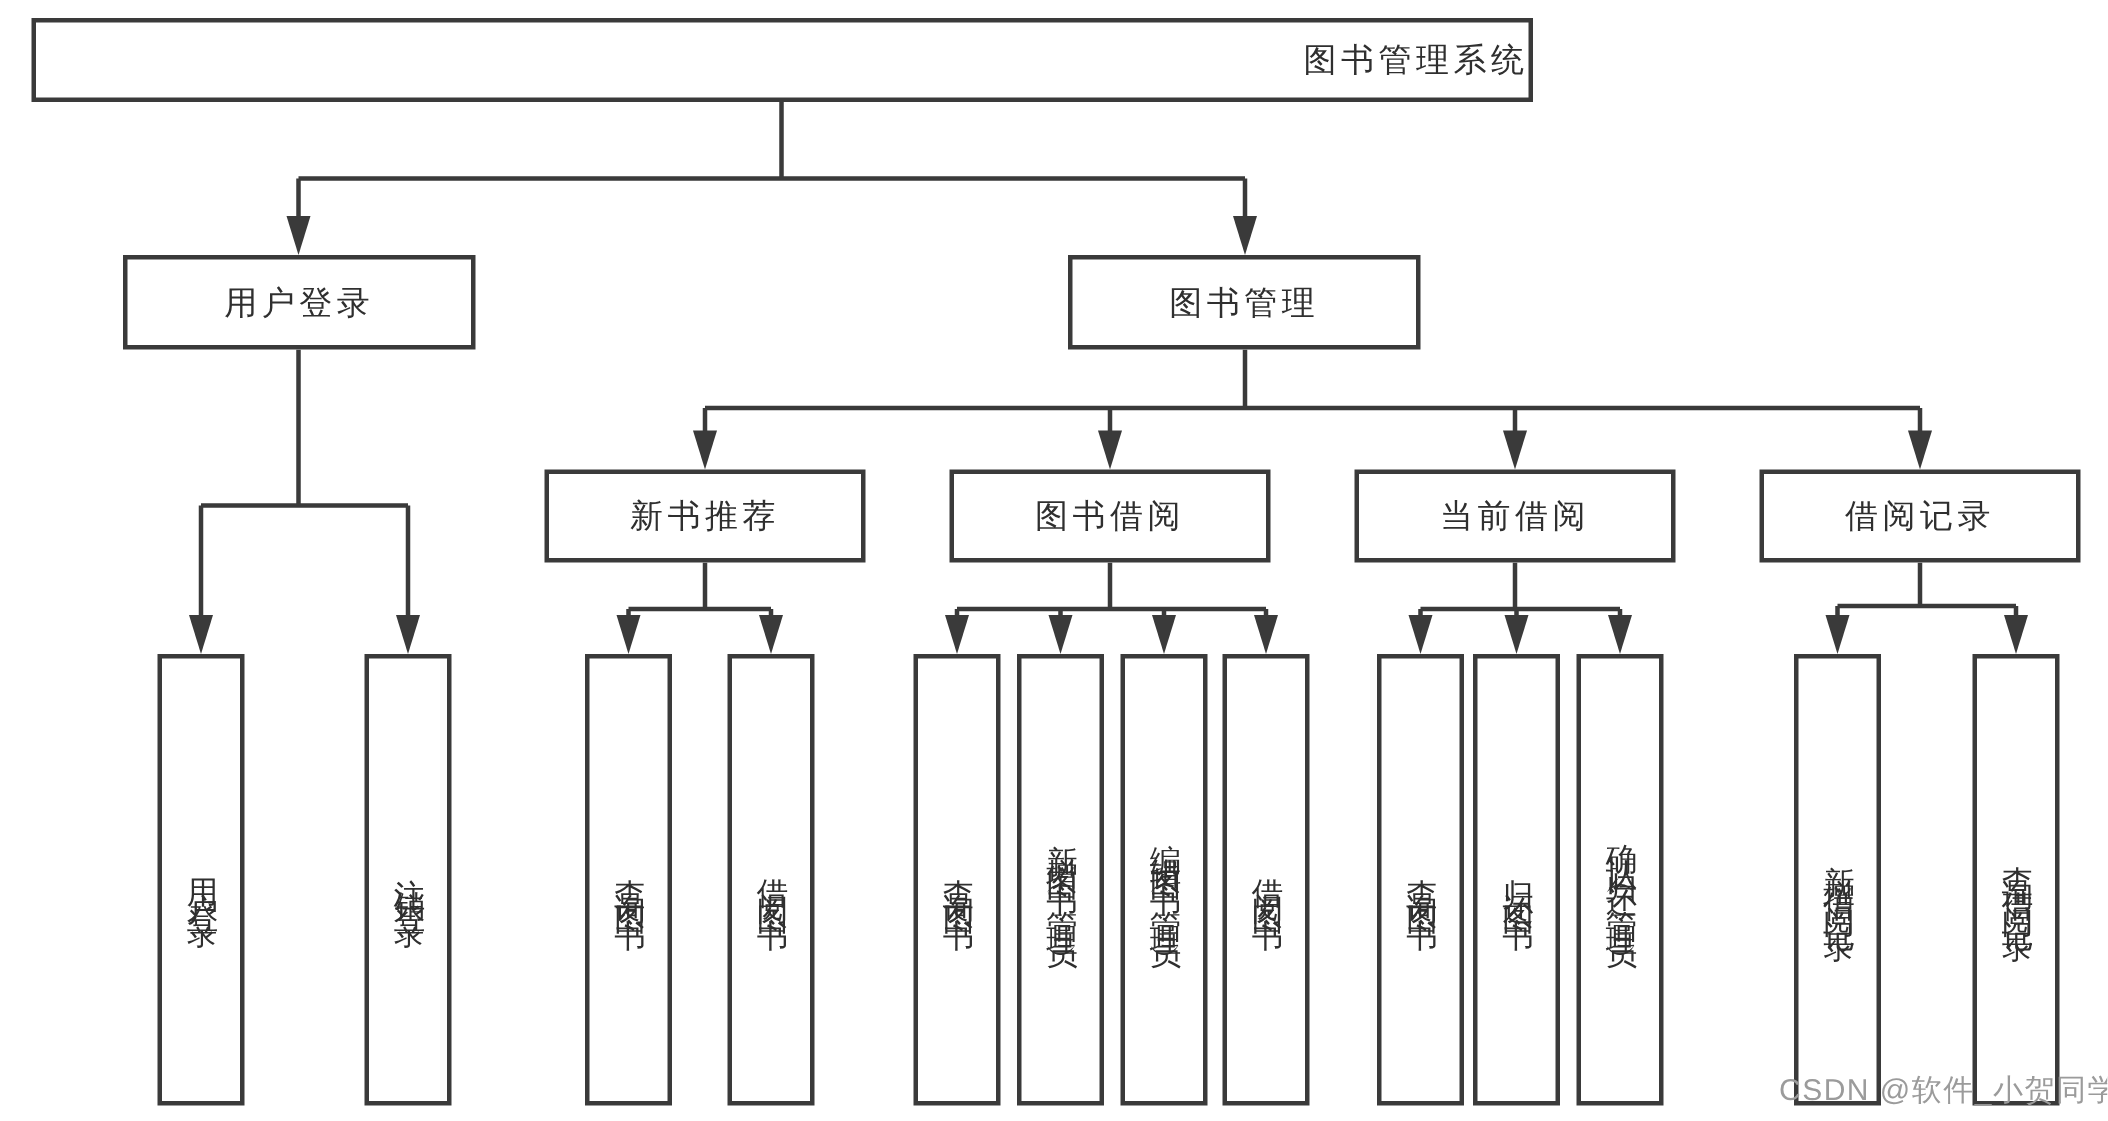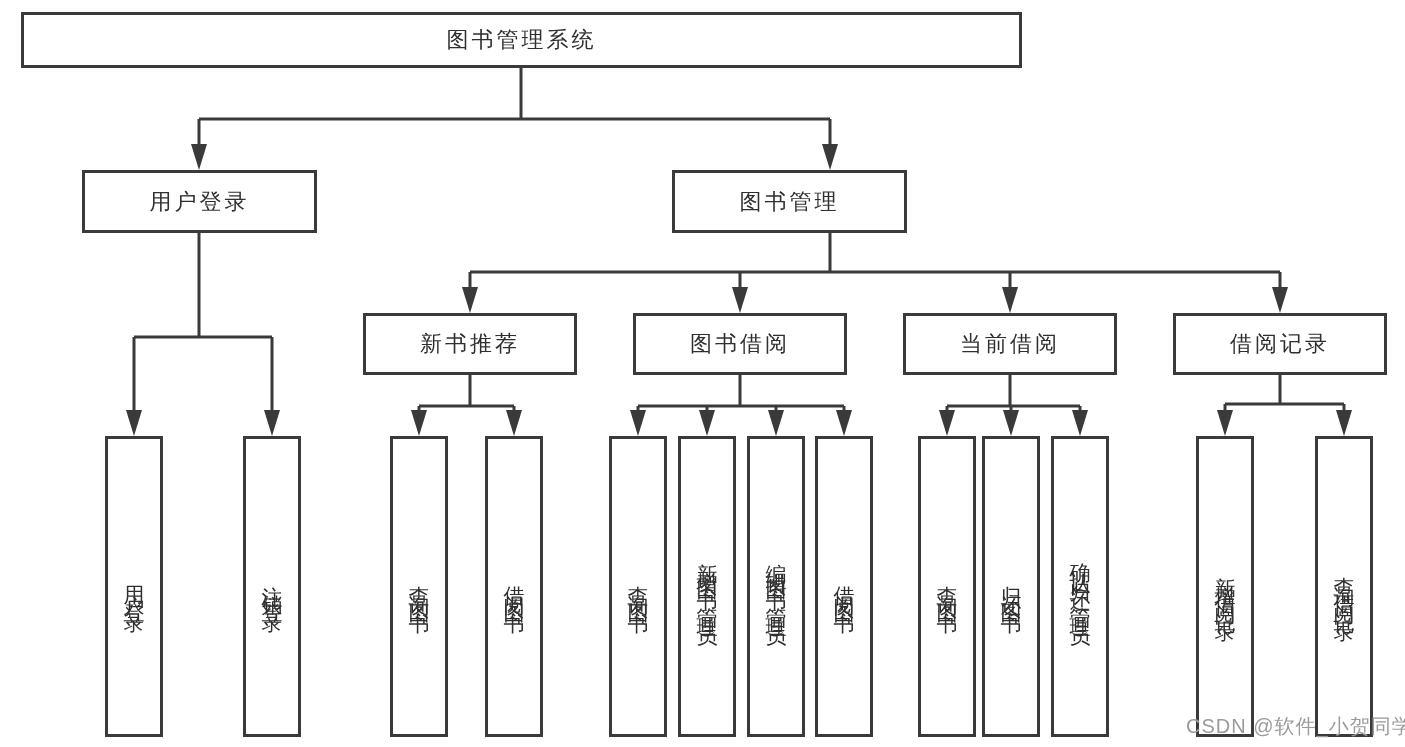--- a/index.html
+++ b/index.html
@@ -93,28 +93,28 @@
       <polygon points="768,410 784,410 776,436"></polygon>
       <polygon points="836,410 852,410 844,436"></polygon>
       <polygon points="939,410 955,410 947,436"></polygon>
       <polygon points="1003,410 1019,410 1011,436"></polygon>
       <polygon points="1072,410 1088,410 1080,436"></polygon>
       <polygon points="1217,410 1233,410 1225,436"></polygon>
       <polygon points="1336,410 1352,410 1344,436"></polygon>
     </g>
   </svg>
 
-  <div class="box" style="left:21px; top:12px; width:1001px; height:56px;">
+  <div class="box" style="left:21px; top:12px; width:1001px; height:56px;justify-content:flex-end;">
     <span class="h-label">图书管理系统</span>
   </div>
 
   <div class="box lvl2" style="left:82px;">
     <span class="h-label">用户登录</span>
   </div>
-  <div class="box lvl2" style="left:672px;">
+  <div class="box lvl2" style="left:712px;">
     <span class="h-label">图书管理</span>
   </div>
 
   <div class="box lvl3" style="left:363px;font-family:Liberation Serif, serif;">
     <span class="h-label">新书推荐</span>
   </div>
   <div class="box lvl3" style="left:903px;">
     <span class="h-label">当前借阅</span>
   </div>
   <div class="box lvl3" style="left:633px;">

